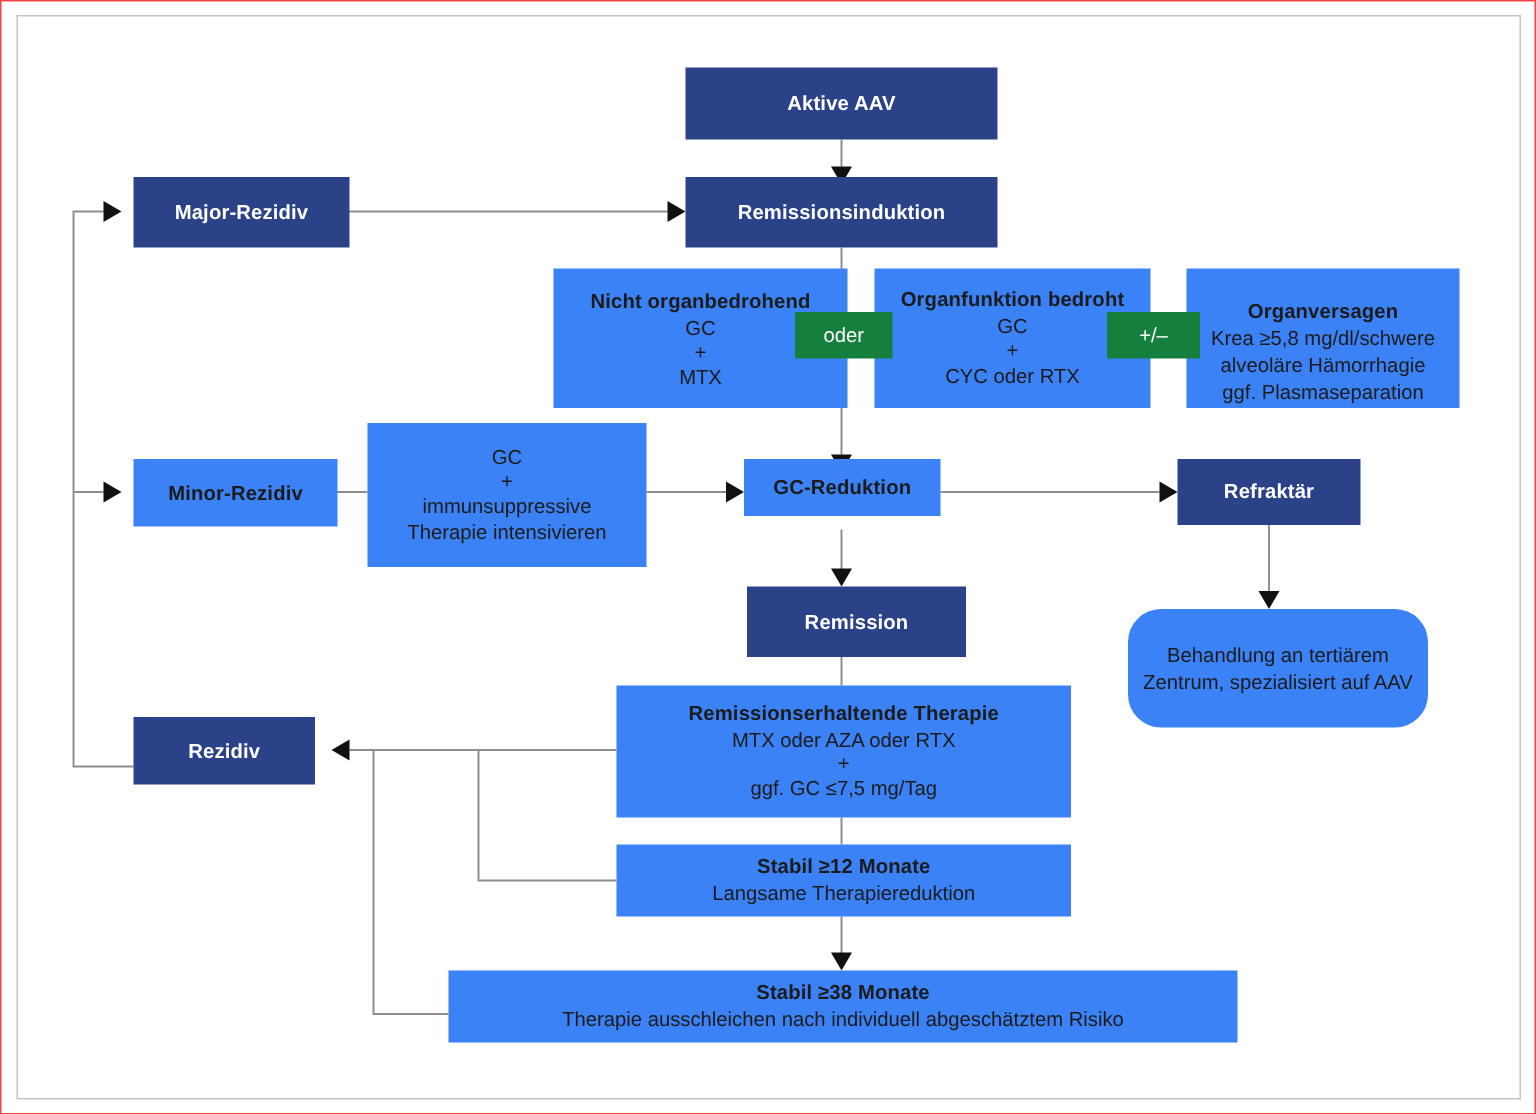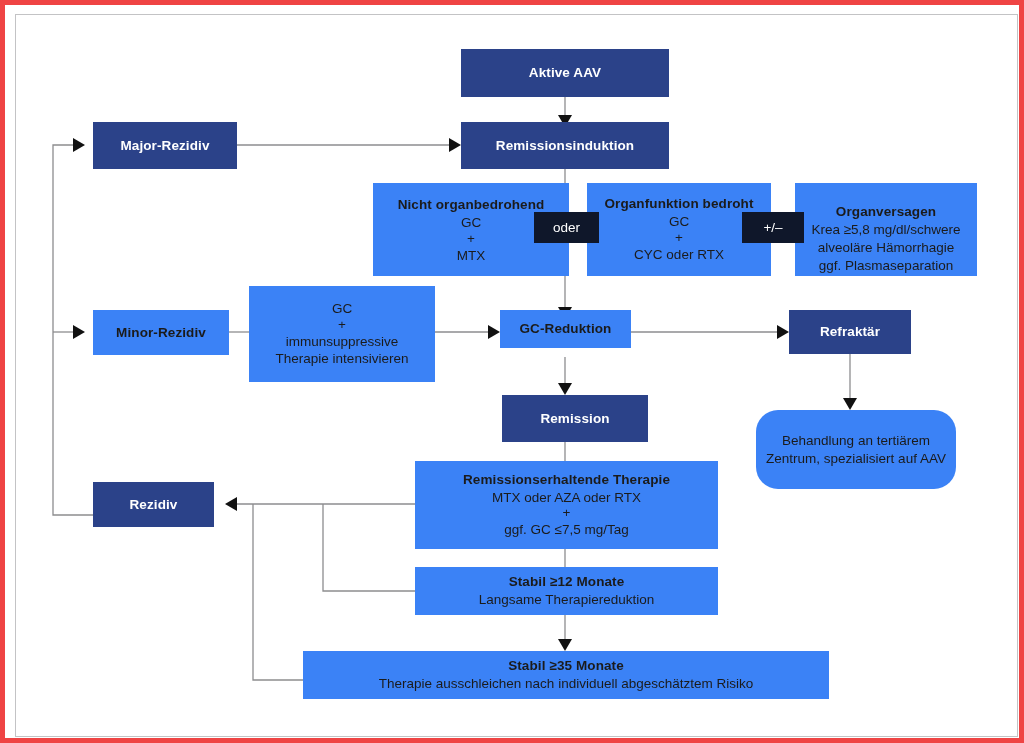--- a/index.html
+++ b/index.html
@@ -8,21 +8,21 @@
     background: #ffffff;
   }
   body {
     font-family: "Liberation Sans", sans-serif;
   }
   #canvas {
     position: relative;
     width: 1024px;
     height: 743px;
     background: #ffffff;
-    border: 5px solid #ef4444;
+    border: 1px solid #ef4444;
     box-sizing: border-box;
     overflow: hidden;
   }
   .frame-inner {
     position: absolute;
     left: 10px;
     top: 9px;
     width: 1003px;
     height: 723px;
     border: 1px solid #c3c3c5;
@@ -56,21 +56,21 @@
   .node .ln {
     font-size: 13.5px;
     font-weight: normal;
   }
   .node .plus {
     font-size: 13.5px;
     line-height: 1.1;
   }
   .badge {
     position: absolute;
-    background: #0f172a;
+    background: #15803d;
     color: #ffffff;
     font-size: 13.5px;
     display: flex;
     align-items: center;
     justify-content: center;
     box-sizing: border-box;
     z-index: 8;
   }
   svg.edges {
     position: absolute;
@@ -213,21 +213,21 @@
     <div class="plus">+</div>
     <div class="ln">ggf. GC ≤7,5 mg/Tag</div>
   </div>
 
   <div class="node gray" style="left:410px; top:562px; width:303px; height:48px;">
     <div class="ttl">Stabil ≥12 Monate</div>
     <div class="ln">Langsame Therapiereduktion</div>
   </div>
 
   <div class="node gray" style="left:298px; top:646px; width:526px; height:48px;">
-    <div class="ttl">Stabil ≥35 Monate</div>
+    <div class="ttl">Stabil ≥38 Monate</div>
     <div class="ln">Therapie ausschleichen nach individuell abgeschätztem Risiko</div>
   </div>
 
   <div class="badge" style="left:529px; top:207px; width:65px; height:31px;">
     <span>oder</span>
   </div>
 
   <div class="badge" style="left:737px; top:207px; width:62px; height:31px;">
     <span>+/–</span>
   </div>

